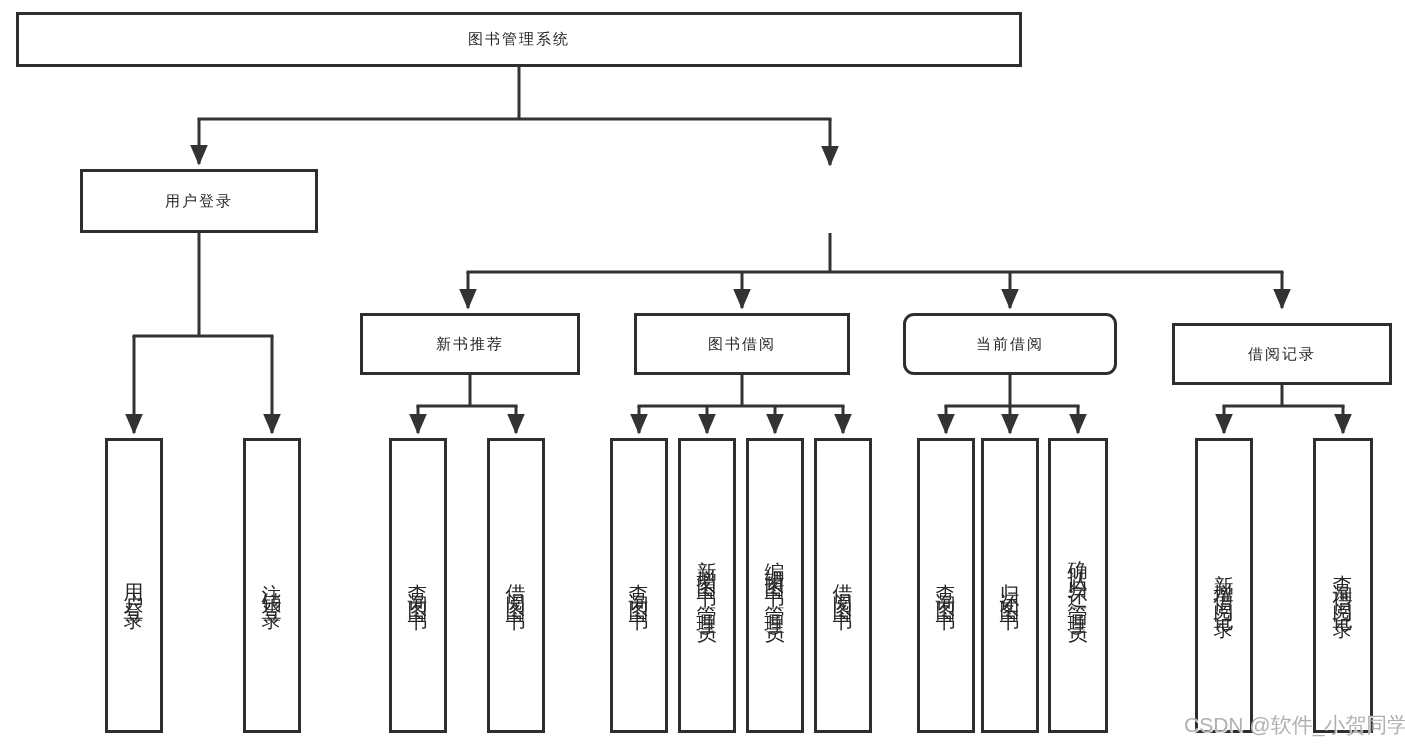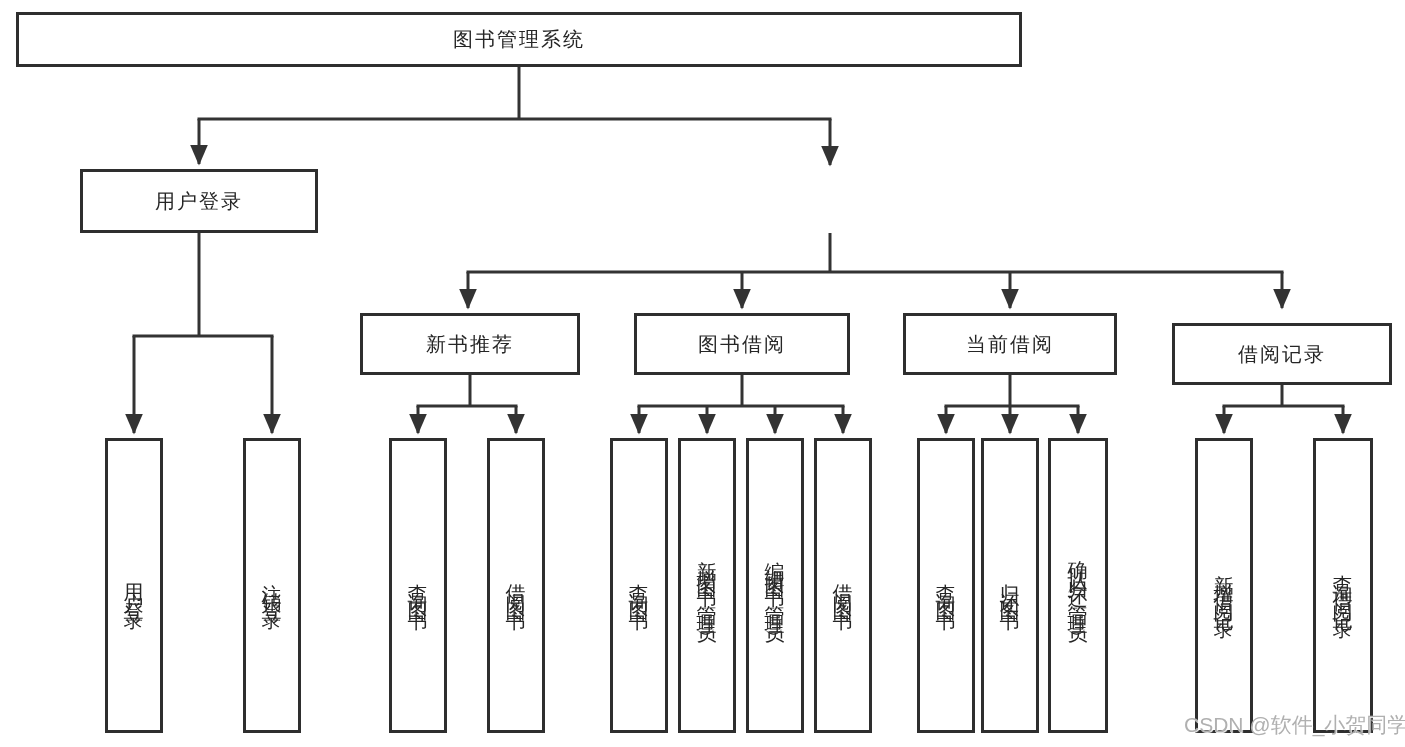--- a/index.html
+++ b/index.html
@@ -13,32 +13,32 @@
     position:relative;width:1405px;height:747px;background:#ffffff;
     font-family:"Liberation Sans","DejaVu Sans",sans-serif;
     overflow:hidden;
   }
   .wires{position:absolute;left:0;top:0;width:1405px;height:747px;}
   .box{
     position:absolute;background:#ffffff;border:3px solid var(--border);
     box-sizing:border-box;display:flex;align-items:center;justify-content:center;
     color:var(--text);z-index:2;
   }
-  .h-label{font-size:20px;letter-spacing:2px;white-space:nowrap;}
+  .h-label{font-size:15px;letter-spacing:2px;white-space:nowrap;}
   .leaf{top:438px;height:295px;width:58px;}
   .v-label{
     writing-mode:vertical-rl;text-orientation:mixed;
     font-size:20px;letter-spacing:9px;line-height:1;white-space:nowrap;
   }
   #root {left:16px;  top:12px;  width:1006px;height:55px;}
   #l2-0 {left:80px;  top:169px; width:238px; height:64px;}
   #l2-1 {left:712px; top:170px; width:235px; height:63px;}
   #l3-0 {left:360px; top:313px; width:220px; height:62px;}
   #l3-1 {left:634px; top:313px; width:216px; height:62px;}
-  #l3-2 {left:903px; top:313px; width:214px; height:62px;}
+  #l3-2 {left:903px; top:313px; width:214px; height:62px;border-radius:11px;}
   #l3-3 {left:1172px;top:313px; width:220px; height:62px;margin-top:10px;}
   #lf-0 {left:105px;}  #lf-1 {left:243px;}
   #lf-2 {left:389px;}  #lf-3 {left:487px;}
   #lf-4 {left:610px;}  #lf-5 {left:678px;}
   #lf-6 {left:746px;}  #lf-7 {left:814px;}
   #lf-8 {left:917px;}  #lf-9 {left:981px;}
   #lf-10{left:1048px;width:60px;}
   #lf-11{left:1195px;} #lf-12{left:1313px;width:60px;}
   .watermark{
     position:absolute;left:1184px;top:711px;z-index:5;

